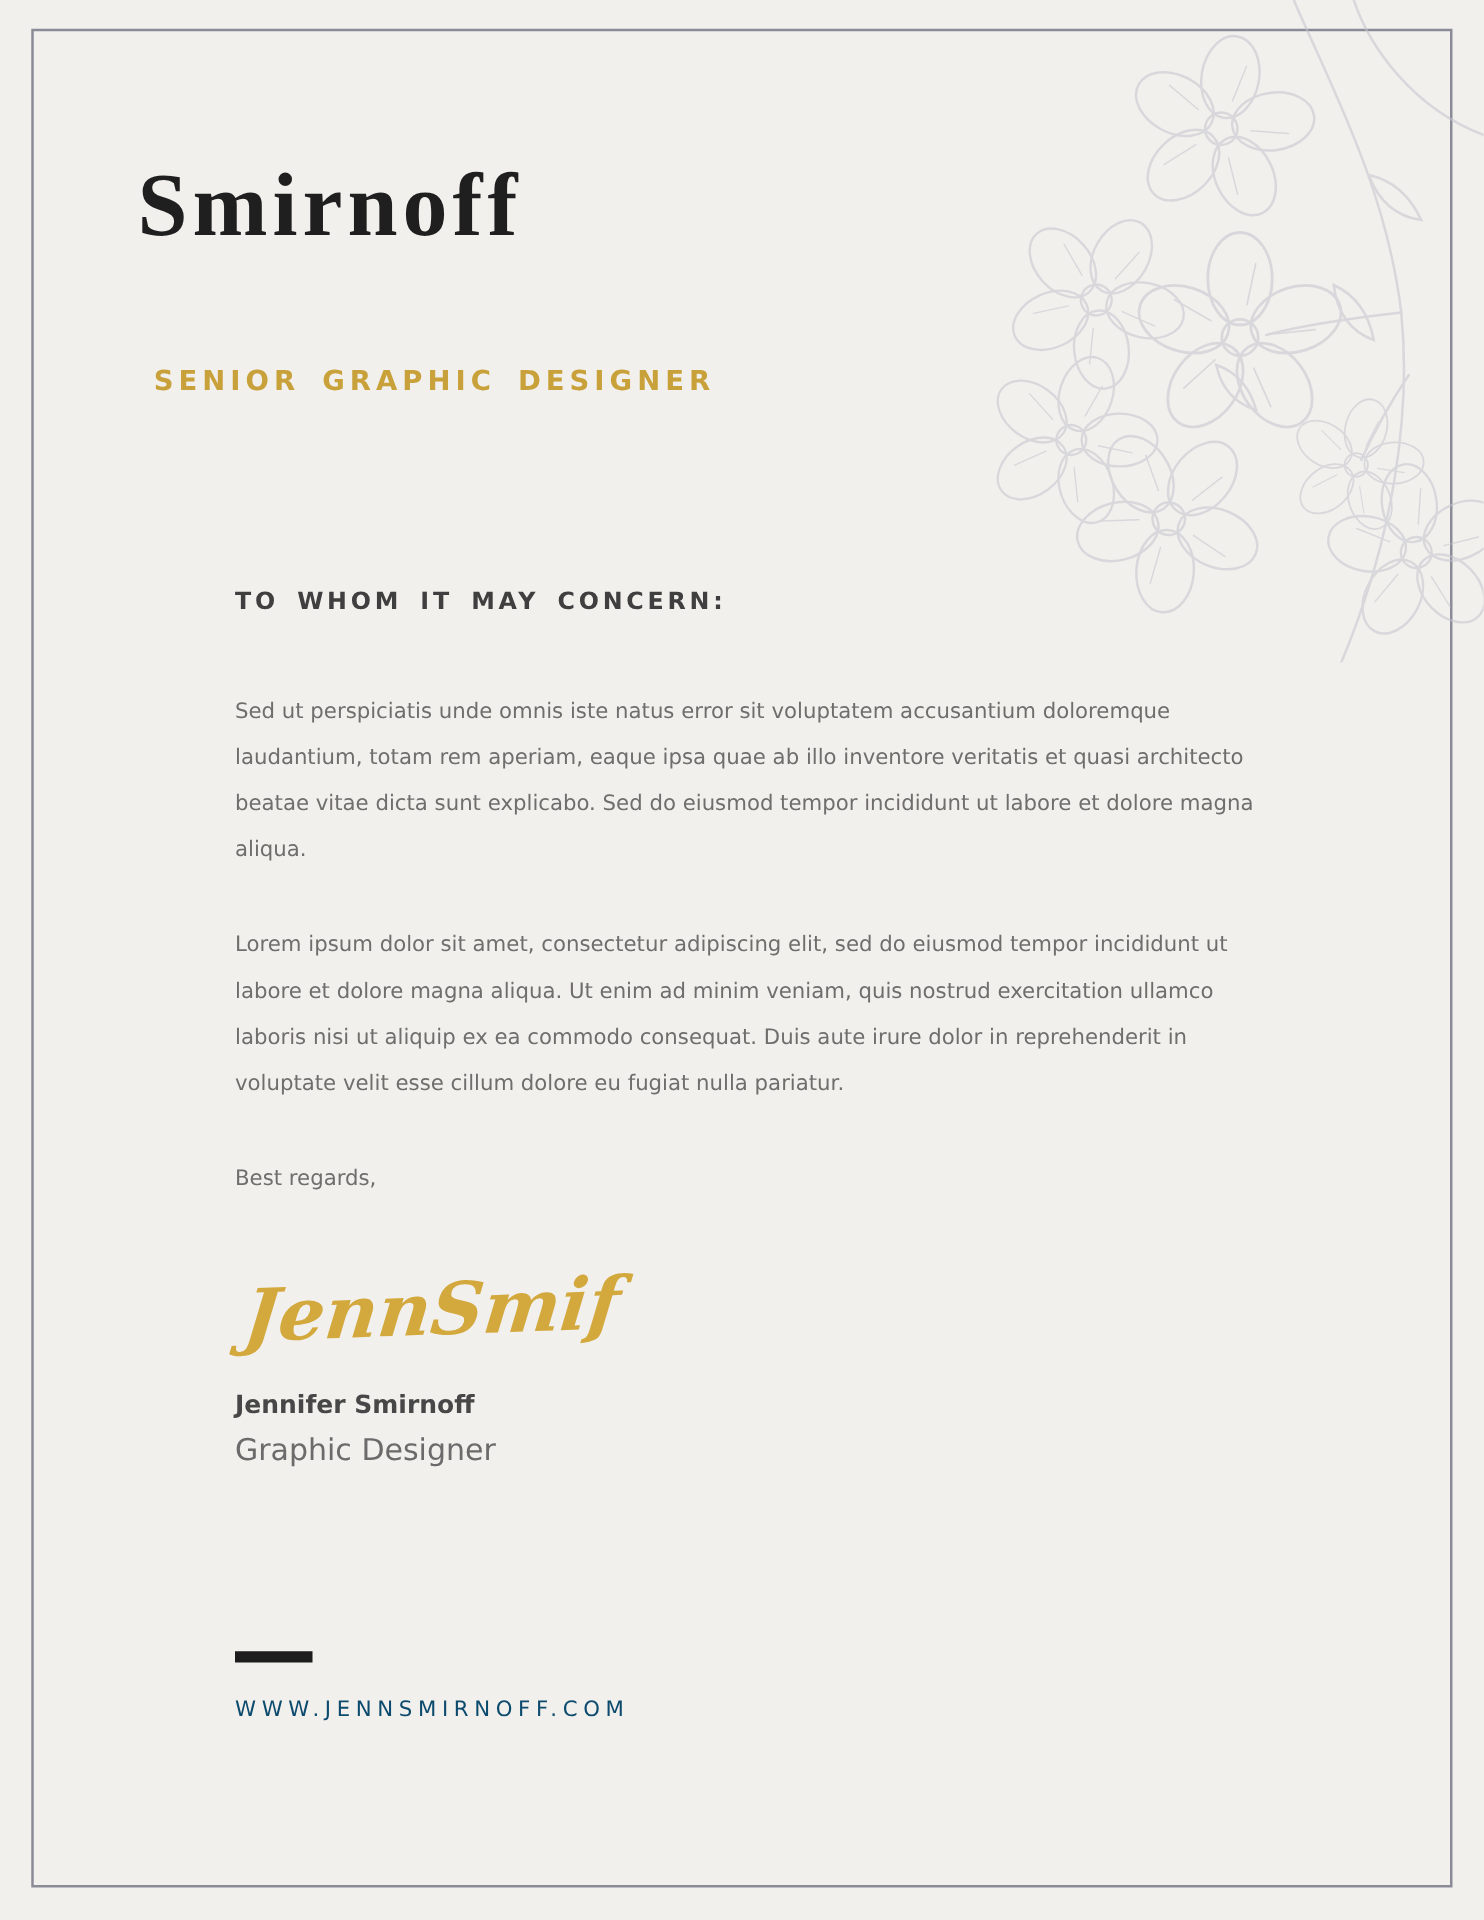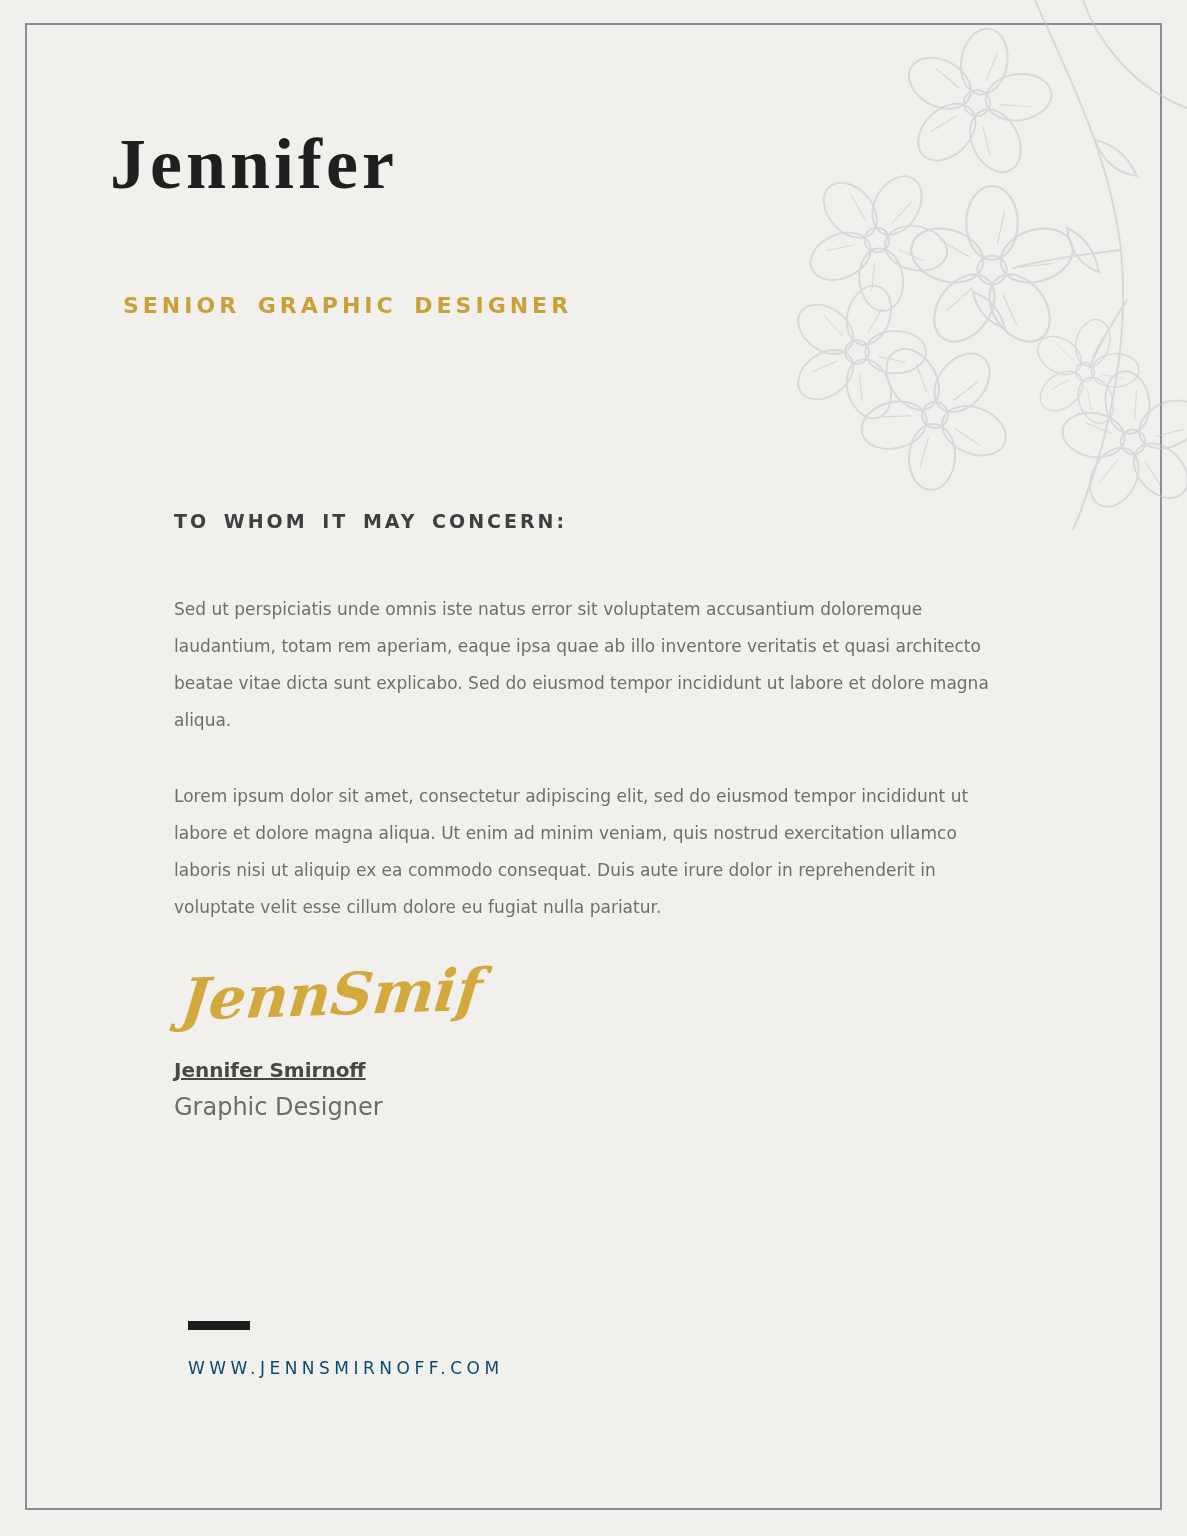--- a/index.html
+++ b/index.html
@@ -48,24 +48,23 @@
     z-index: 3;
     font-size: 22px;
     letter-spacing: 4px;
     word-spacing: 6px;
     color: #c9a13b;
     font-weight: bold;
   }
   
   .letter {
     position: absolute;
-    left: 174px; top: 469px;
+    left: 188px; top: 469px;
     width: 845px;
     z-index: 3;
-    margin-top: 40px;
   }
   .salutation {
     font-size: 19px;
     line-height: 24px;
     font-weight: bold;
     letter-spacing: 3px;
     word-spacing: 5px;
     color: #3f3f3f;
     margin: 0 0 58px 0;
   }
@@ -93,21 +92,20 @@
     transform-origin: left bottom;
     margin: 0 0 22px 4px;
     width: max-content;
   }
   .signer-name {
     font-size: 20px;
     line-height: 26px;
     font-weight: bold;
     color: #474747;
     margin: 0 0 12px 0;
-    text-decoration: underline;
   }
   .signer-title {
     font-size: 24px;
     line-height: 24px;
     color: #6b6b6b;
   }
   
   .footer-bar {
     position: absolute;
     left: 188px; top: 1321px;
@@ -160,28 +158,29 @@
     <use href="#fl" transform="translate(215,270) scale(1.12)"></use>
     <use href="#fl" transform="translate(80,352) rotate(18) scale(0.92)"></use>
     <use href="#fl" transform="translate(158,415) rotate(40)"></use>
     <use href="#fl" transform="translate(308,372) rotate(15) scale(0.72)"></use>
     <use href="#fl" transform="translate(356,442) rotate(-8) scale(0.95)"></use>
   </svg>
 
   <div class="page-border"></div>
 
   <h1 class="name">
-    <span>Jennifer</span><br>
+    <span>Smirnoff</span><br>
   </h1>
   <div class="role-subtitle">SENIOR GRAPHIC DESIGNER</div>
 
   <div class="letter">
     <h2 class="salutation">TO WHOM IT MAY CONCERN:</h2>
     <p class="para">Sed ut perspiciatis unde omnis iste natus error sit voluptatem accusantium doloremque laudantium, totam rem aperiam, eaque ipsa quae ab illo inventore veritatis et quasi architecto beatae vitae dicta sunt explicabo. Sed do eiusmod tempor incididunt ut labore et dolore magna aliqua.</p>
     <p class="para">Lorem ipsum dolor sit amet, consectetur adipiscing elit, sed do eiusmod tempor incididunt ut labore et dolore magna aliqua. Ut enim ad minim veniam, quis nostrud exercitation ullamco laboris nisi ut aliquip ex ea commodo consequat. Duis aute irure dolor in reprehenderit in voluptate velit esse cillum dolore eu fugiat nulla pariatur.</p>
+    <p class="closing">Best regards,</p>
     <div class="signature-script">JennSmif</div>
     <div class="signer-name">Jennifer Smirnoff</div>
     <div class="signer-title">Graphic Designer</div>
   </div>
 
   <div class="footer-bar"></div>
   <a class="website" href="#">WWW.JENNSMIRNOFF.COM</a>
 
 </div>
 

